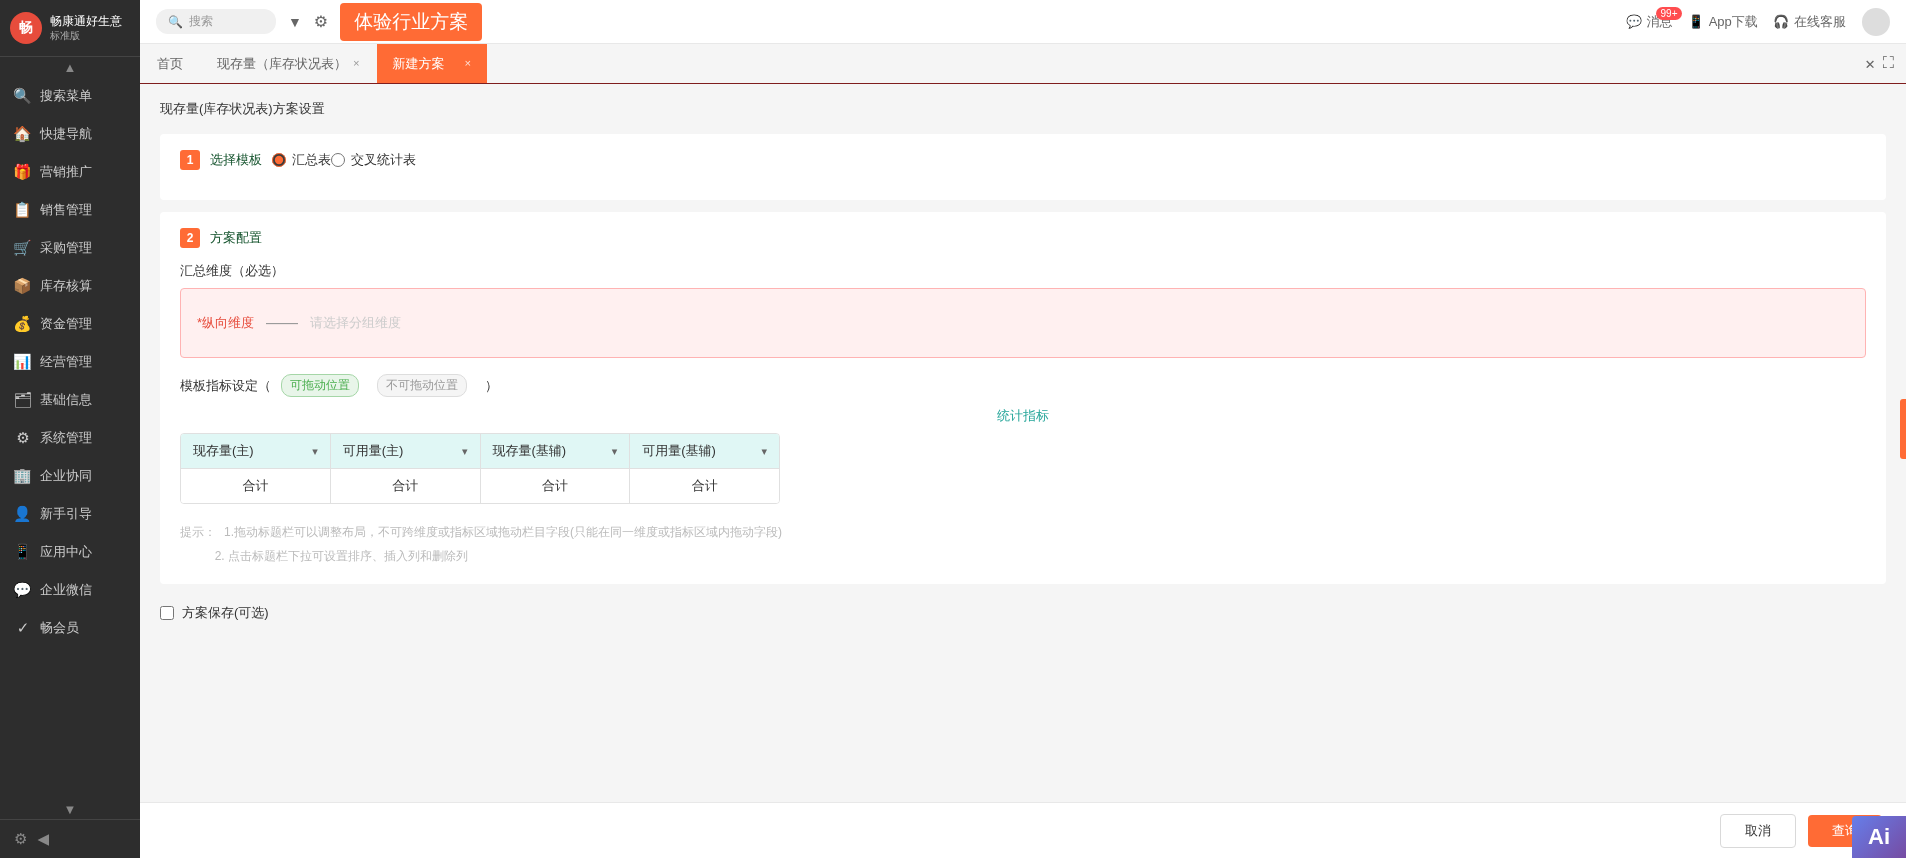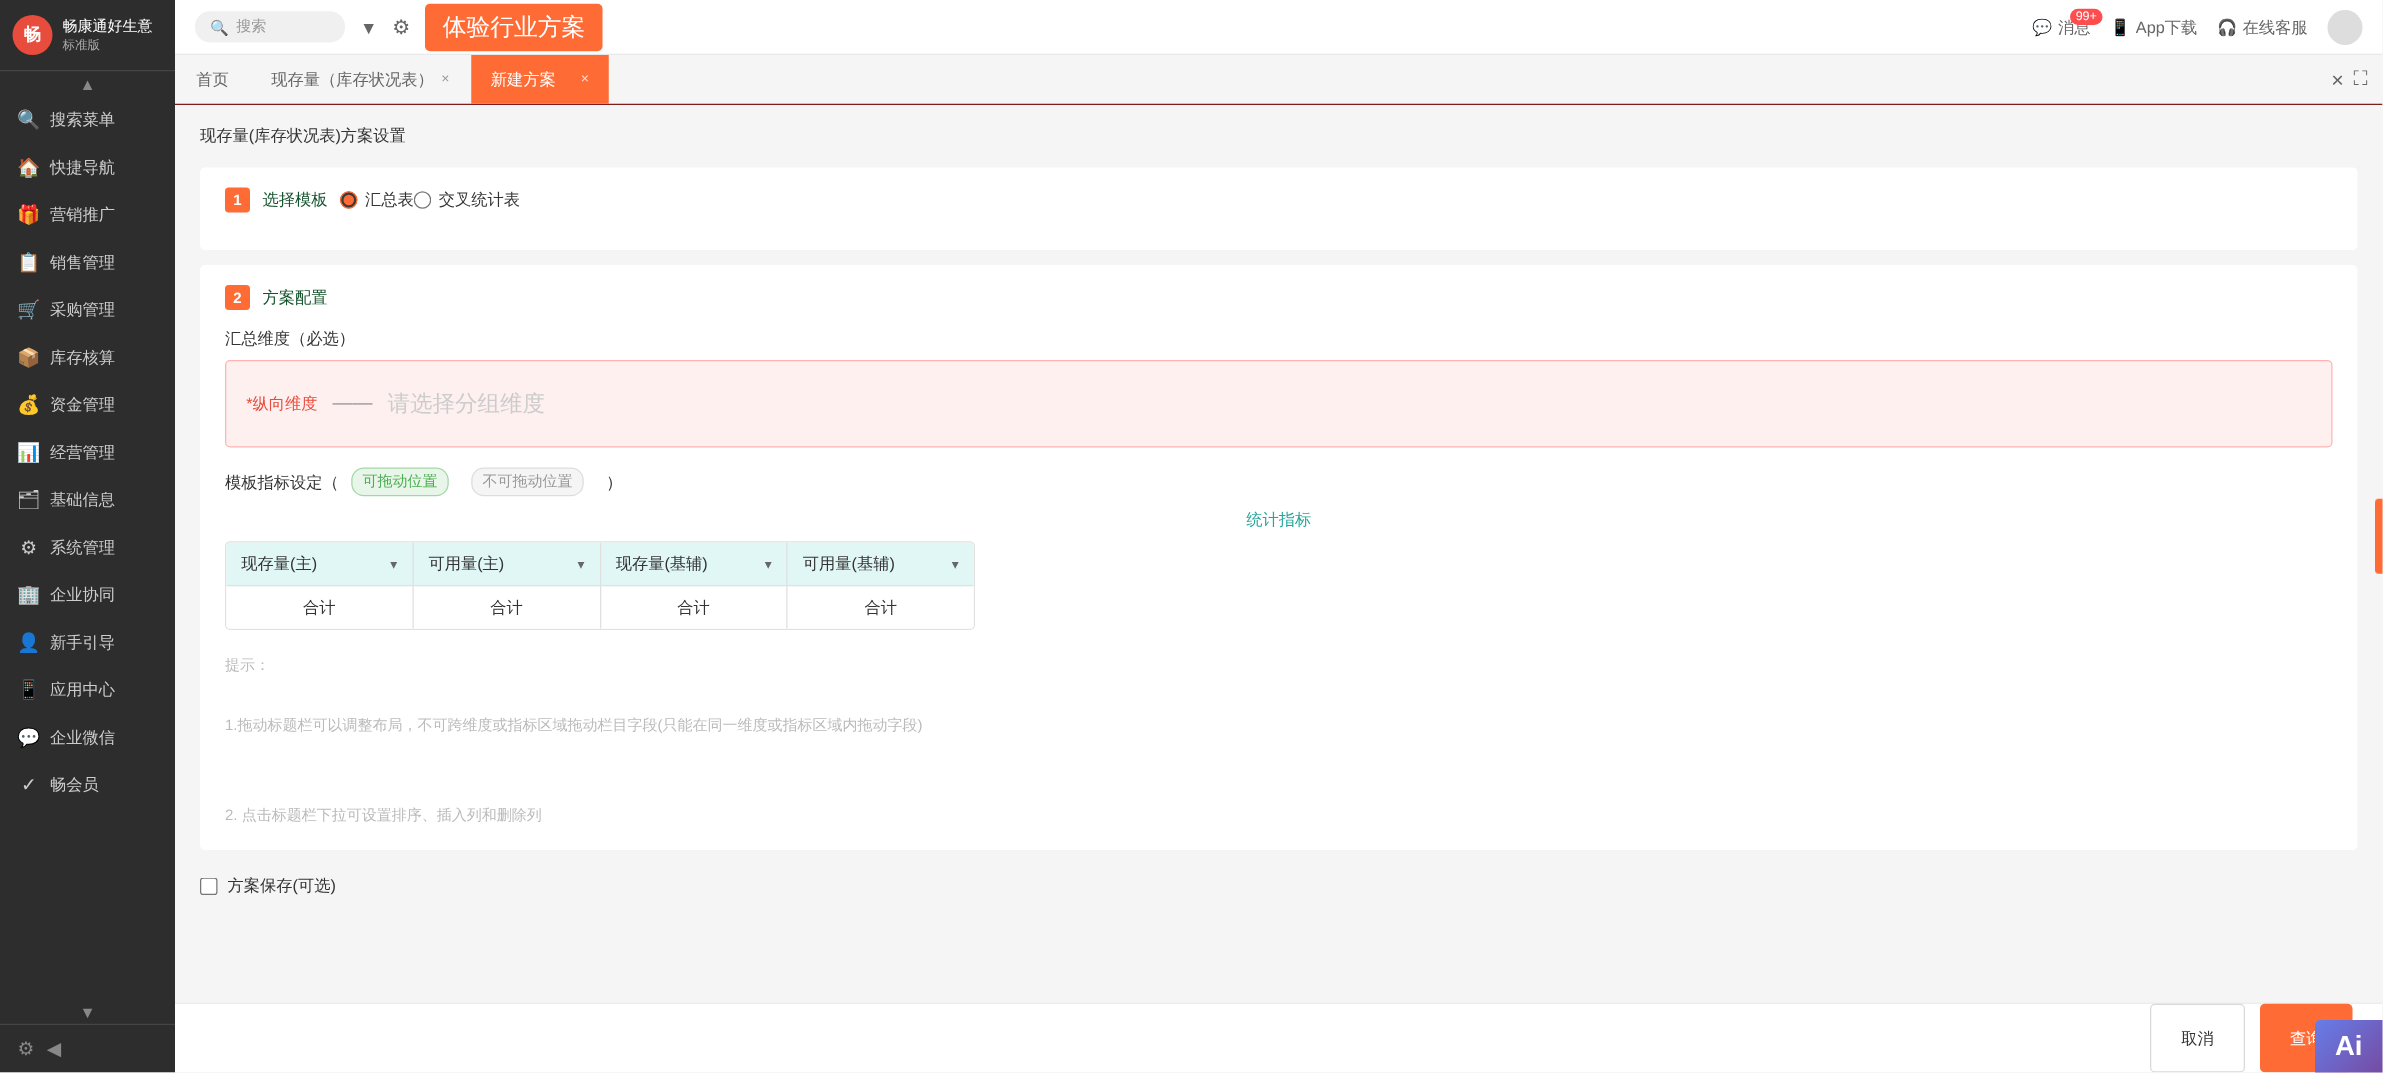--- a/index.html
+++ b/index.html
@@ -113,21 +113,21 @@
 
     
     .dimension-section { margin-bottom: 12px; }
     .dimension-label { font-size: 13px; color: #333; margin-bottom: 8px; }
     .dimension-box {
       background: #fff0f0; border: 1px solid #ffb3b3; border-radius: 4px;
       padding: 20px 16px; display: flex; align-items: center; gap: 12px; min-height: 70px;
     }
     .dimension-required { color: #e74c3c; font-size: 13px; }
     .dimension-arrow { color: #999; font-size: 16px; }
-    .dimension-placeholder { color: #ccc; font-size: 18px; }
+    .dimension-placeholder { color: #ccc; font-size: 13px; }
 
     
     .indicators-section { margin-top: 16px; }
     .indicators-label { font-size: 13px; color: #333; margin-bottom: 10px; display: flex; align-items: center; gap: 10px; }
     .indicator-badge {
       display: inline-block; padding: 2px 8px; border-radius: 10px; font-size: 12px; margin-right: 8px;
     }
     .badge-draggable { background: #e8f5e9; color: #4caf50; border: 1px solid #a5d6a7; }
     .badge-fixed { background: #f5f5f5; color: #999; border: 1px solid #ddd; }
 
@@ -143,30 +143,30 @@
     .stats-table-row { display: flex; background: #fff; }
     .stats-col-cell {
       flex: 1; padding: 8px 12px; text-align: center; font-size: 13px; color: #333;
       border-right: 1px solid #e0e0e0; border-top: 1px solid #e0e0e0;
     }
     .stats-col-cell:last-child { border-right: none; }
     .chevron-down { font-size: 11px; color: #666; }
 
     
     .tips { margin-top: 16px; font-size: 12px; color: #bbb; line-height: 2; }
-    .tips-item { display: flex; gap: 24px; flex-direction: column; }
+    .tips-item { display: flex; gap: 8px; }
 
     
     .save-section { margin-top: 20px; display: flex; align-items: center; gap: 8px; font-size: 13px; color: #333; }
     .save-checkbox { width: 14px; height: 14px; cursor: pointer; }
 
     
     .footer {
       height: 56px; background: #fff; border-top: 1px solid #e8e8e8;
-      display: flex; justify-content: flex-end; padding: 0 24px; gap: 12px; flex-shrink: 0;
+      display: flex; align-items: center; justify-content: flex-end; padding: 0 24px; gap: 12px; flex-shrink: 0;
     }
     .btn-cancel {
       padding: 7px 24px; border: 1px solid #d9d9d9; background: #fff; border-radius: 4px;
       cursor: pointer; font-size: 13px; color: #333;
     }
     .btn-query {
       padding: 7px 24px; background: #ff6b35; border: none; border-radius: 4px;
       cursor: pointer; font-size: 13px; color: white;
     }
 

